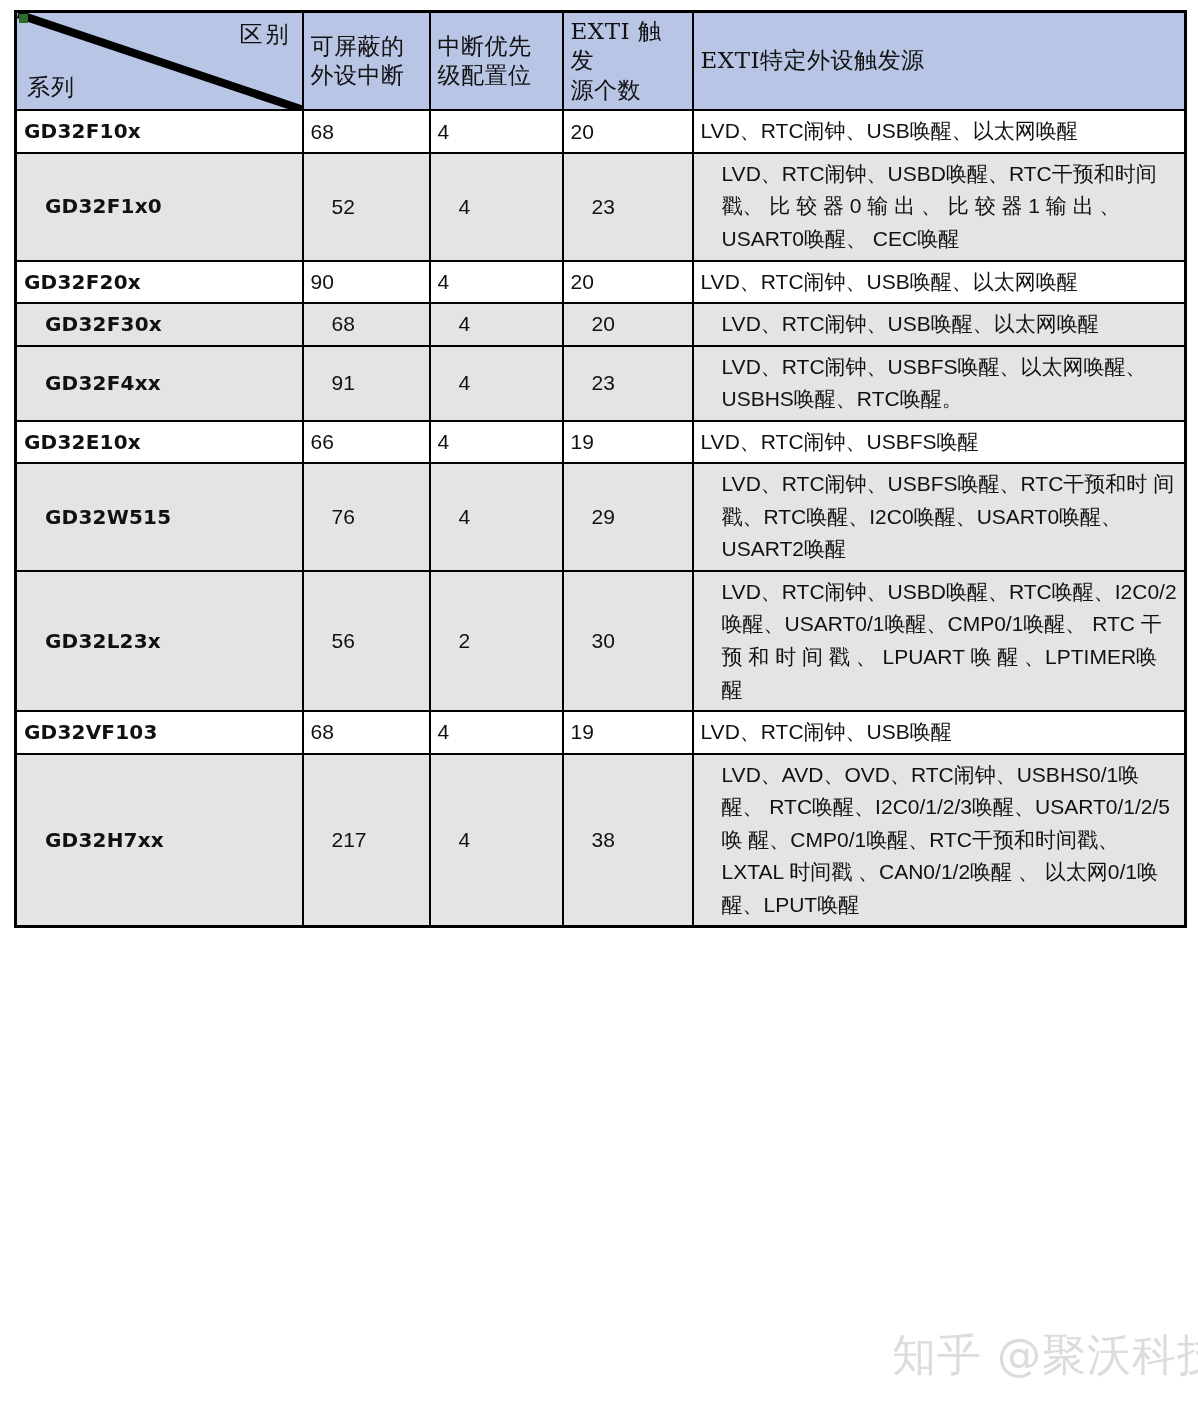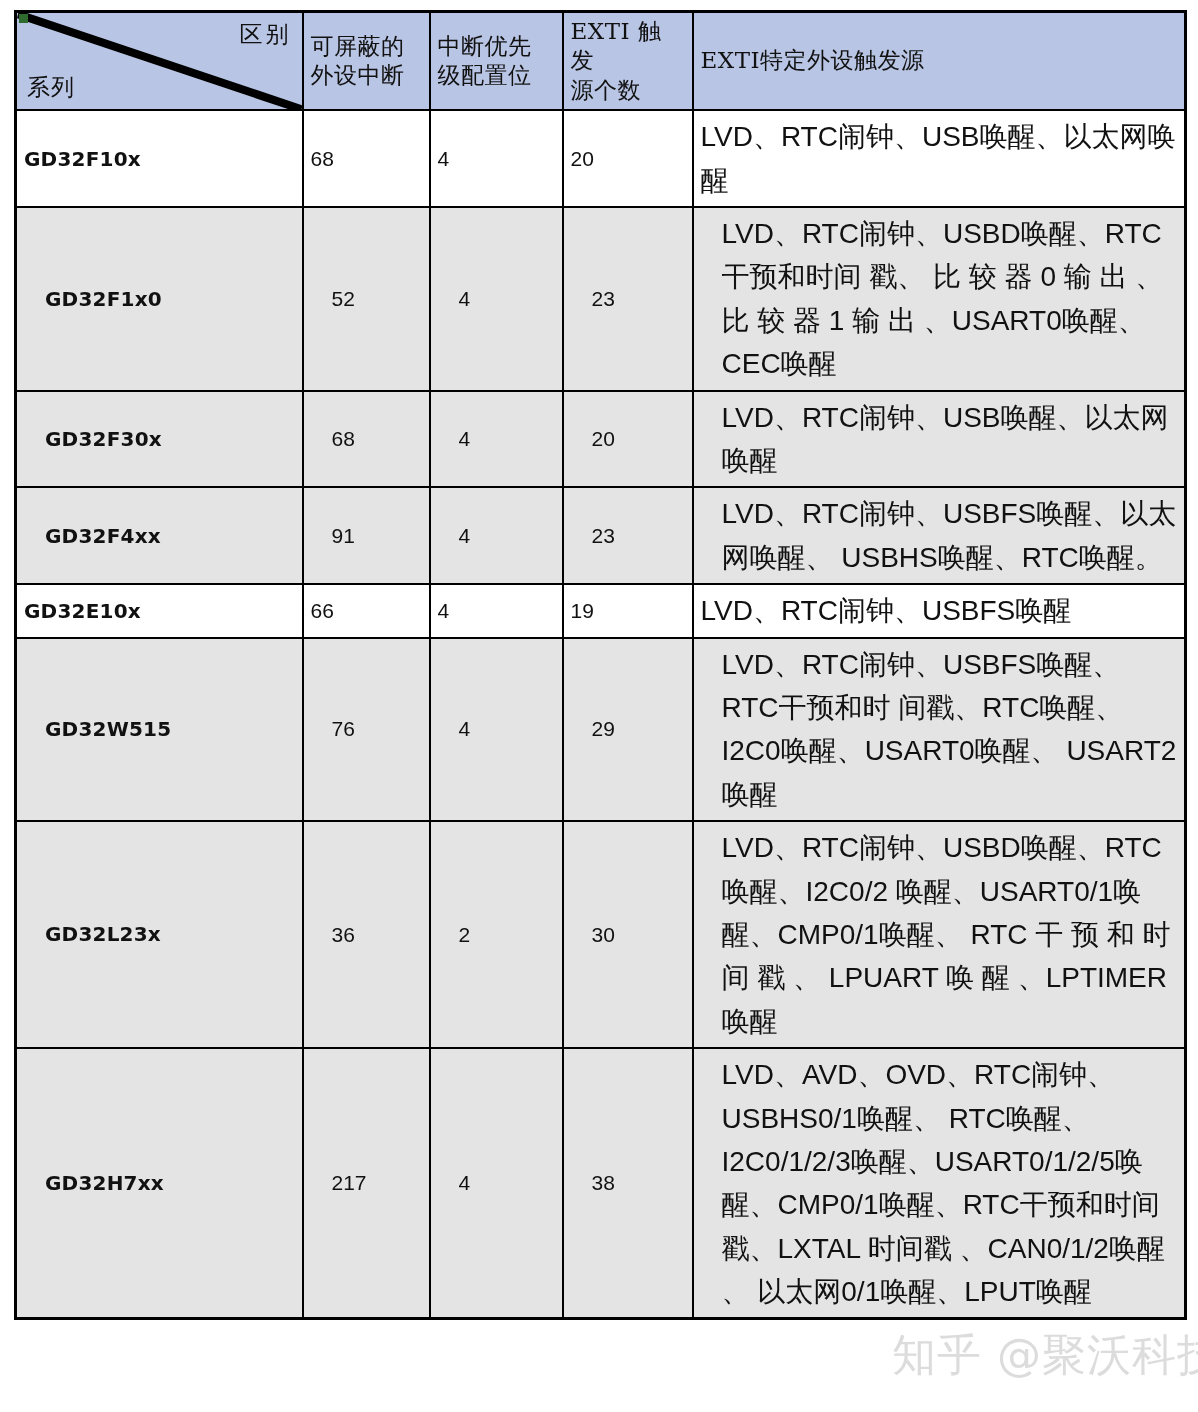--- a/index.html
+++ b/index.html
@@ -107,21 +107,21 @@
     font-size: 20px;
     letter-spacing: 0.2px;
   }
   td.num {
     font-family: "Liberation Sans", "DejaVu Sans", sans-serif;
     font-size: 21px;
     padding-left: 9px;
   }
   td.src {
     font-family: "Liberation Sans", "DejaVu Sans", sans-serif;
-    font-size: 28px;
+    font-size: 21px;
     line-height: 1.55;
     padding-left: 9px;
     padding-right: 6px;
   }
 
   
   #watermark {
     position: absolute;
     left: 892px;
     top: 1326px;
@@ -188,20 +188,27 @@
           <td class="num">20</td>
           <td class="src">LVD、RTC闹钟、USB唤醒、以太网唤醒</td>
         </tr>
         <tr class="even">
           <td class="series">GD32F1x0</td>
           <td class="num">52</td>
           <td class="num">4</td>
           <td class="num">23</td>
           <td class="src">LVD、RTC闹钟、USBD唤醒、RTC干预和时间 戳、 比 较 器 0 输 出 、 比 较 器 1 输 出 、USART0唤醒、 CEC唤醒</td>
         </tr>
+        <tr class="odd">
+          <td class="series">GD32F20x</td>
+          <td class="num">90</td>
+          <td class="num">4</td>
+          <td class="num">20</td>
+          <td class="src">LVD、RTC闹钟、USB唤醒、以太网唤醒</td>
+        </tr>
         <tr class="even">
           <td class="series">GD32F30x</td>
           <td class="num">68</td>
           <td class="num">4</td>
           <td class="num">20</td>
           <td class="src">LVD、RTC闹钟、USB唤醒、以太网唤醒</td>
         </tr>
         <tr class="even">
           <td class="series">GD32F4xx</td>
           <td class="num">91</td>
@@ -218,25 +225,32 @@
         </tr>
         <tr class="even">
           <td class="series">GD32W515</td>
           <td class="num">76</td>
           <td class="num">4</td>
           <td class="num">29</td>
           <td class="src">LVD、RTC闹钟、USBFS唤醒、RTC干预和时 间戳、RTC唤醒、I2C0唤醒、USART0唤醒、 USART2唤醒</td>
         </tr>
         <tr class="even">
           <td class="series">GD32L23x</td>
-          <td class="num">36</td>
+          <td class="num">56</td>
           <td class="num">2</td>
           <td class="num">30</td>
           <td class="src">LVD、RTC闹钟、USBD唤醒、RTC唤醒、I2C0/2 唤醒、USART0/1唤醒、CMP0/1唤醒、 RTC 干 预 和 时 间 戳 、 LPUART 唤 醒 、LPTIMER唤醒</td>
         </tr>
+        <tr class="odd">
+          <td class="series">GD32VF103</td>
+          <td class="num">68</td>
+          <td class="num">4</td>
+          <td class="num">19</td>
+          <td class="src">LVD、RTC闹钟、USB唤醒</td>
+        </tr>
         <tr class="even">
           <td class="series">GD32H7xx</td>
           <td class="num">217</td>
           <td class="num">4</td>
           <td class="num">38</td>
           <td class="src">LVD、AVD、OVD、RTC闹钟、USBHS0/1唤醒、 RTC唤醒、I2C0/1/2/3唤醒、USART0/1/2/5唤 醒、CMP0/1唤醒、RTC干预和时间戳、LXTAL 时间戳 、CAN0/1/2唤醒 、 以太网0/1唤醒、LPUT唤醒</td>
         </tr>
       </tbody>
   </table>
 

